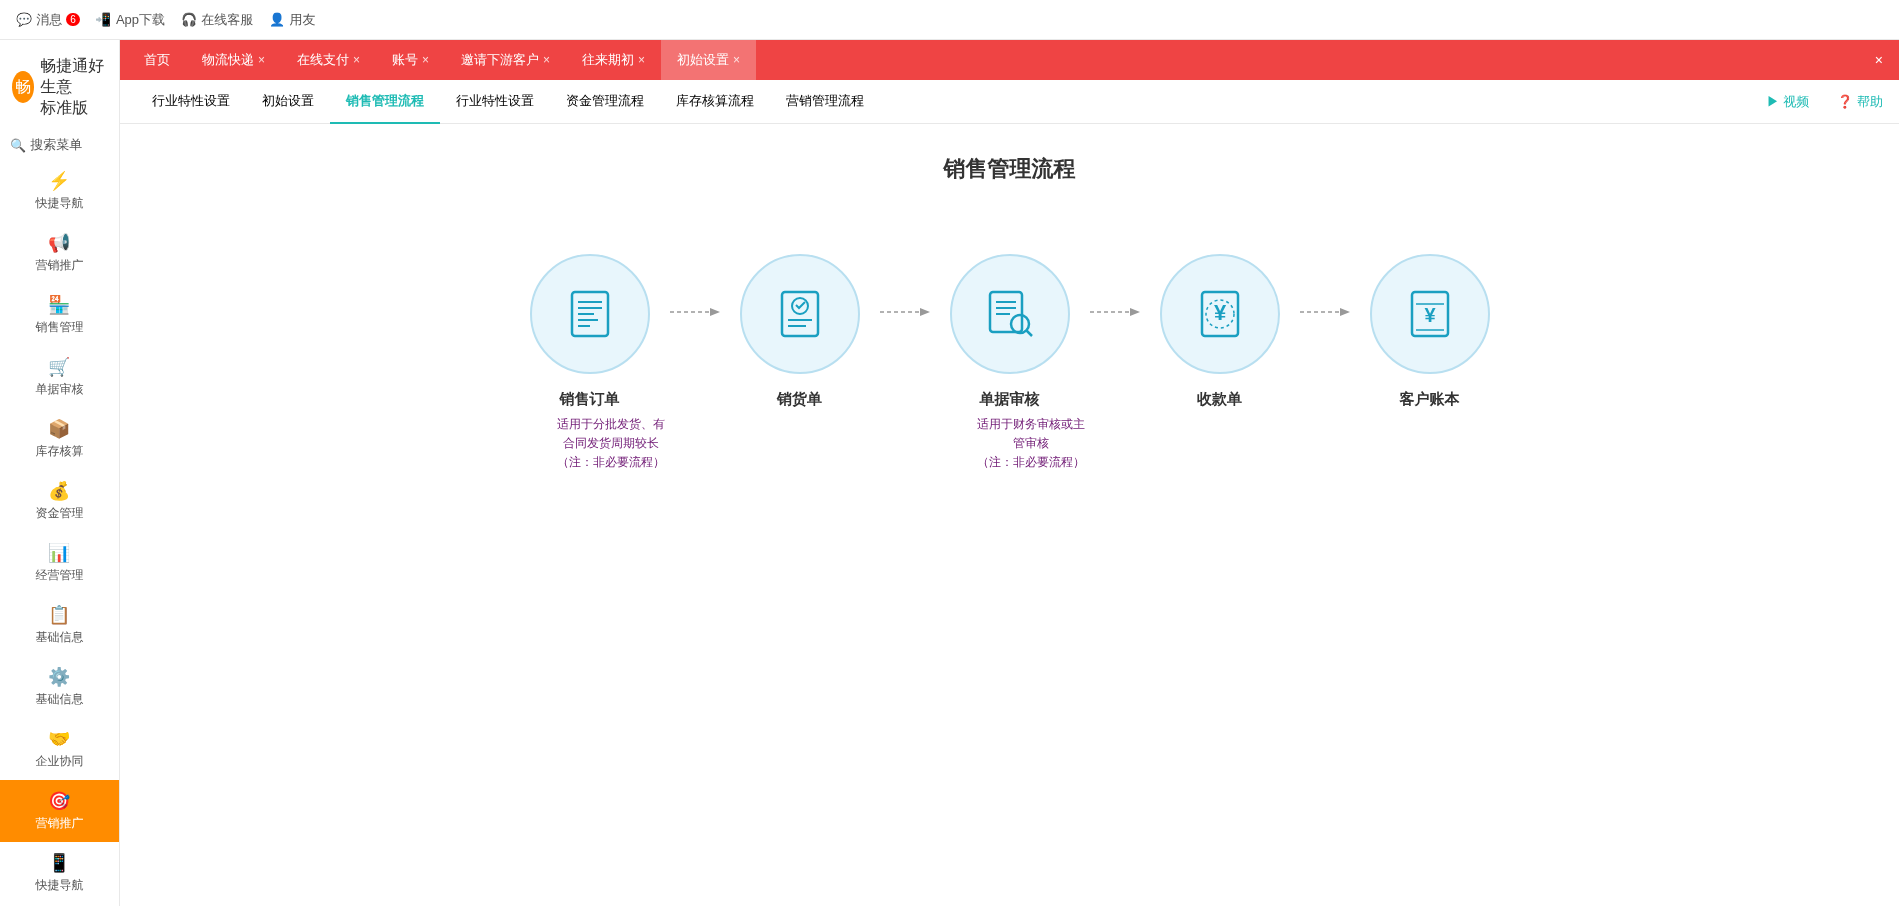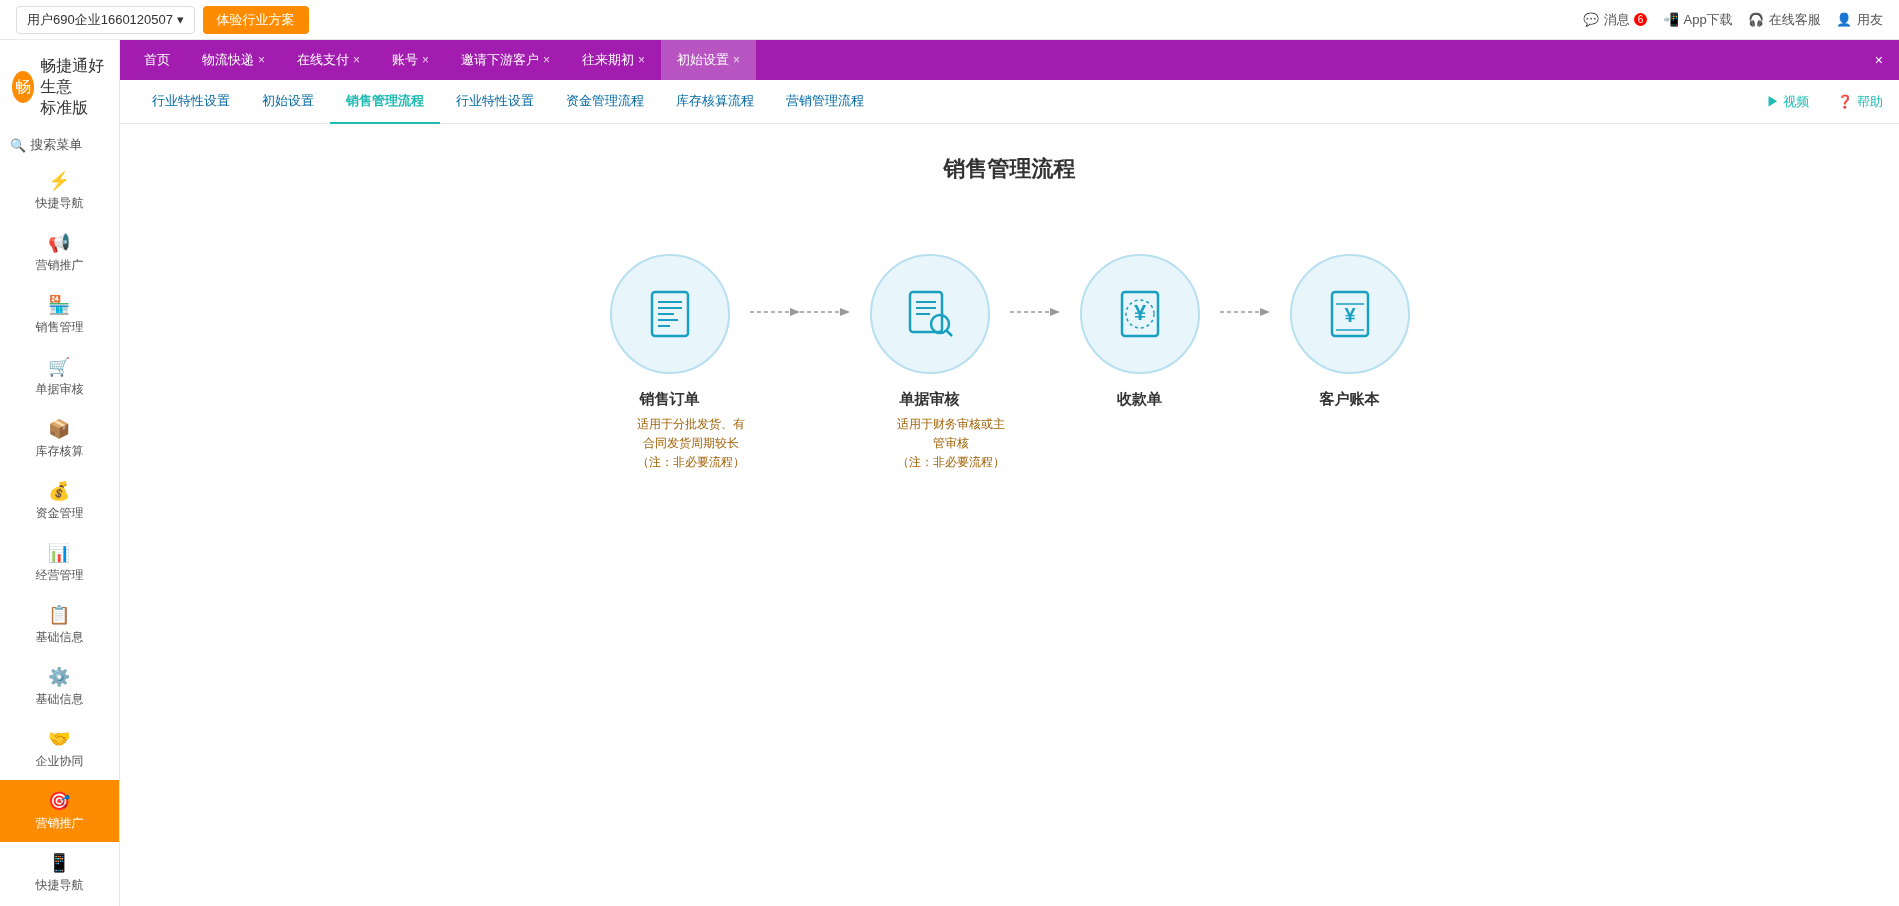--- a/index.html
+++ b/index.html
@@ -59,21 +59,21 @@
       position: relative;
     }
     .sidebar-item.active { background: #ff8c00; color: #fff; border-radius: 0; }
     .sidebar-item .icon { font-size: 18px; margin-bottom: 3px; }
 
     
     .main-area { flex: 1; display: flex; flex-direction: column; overflow: hidden; }
 
     
     .nav-tabs {
-      background: #a21caf;
+      background: #ef4444;
       display: flex; align-items: center;
       height: 40px; padding: 0 8px;
     }
     .nav-tab {
       color: #fff; padding: 0 16px; height: 40px;
       display: flex; align-items: center; gap: 4px;
       cursor: pointer; font-size: 13px; white-space: nowrap;
     }
     .nav-tab.active { background: rgba(255,255,255,0.25); }
     .nav-tab .close-btn { font-size: 12px; opacity: 0.8; }
@@ -82,21 +82,21 @@
     }
 
     
     .sub-tabs {
       background: #fff; border-bottom: 1px solid #e8e8e8;
       display: flex; align-items: center; padding: 0 16px;
       height: 44px;
     }
     .sub-tab {
       padding: 0 16px; height: 44px; display: flex; align-items: center;
-      cursor: pointer; font-size: 13px; color: #0369a1; white-space: nowrap;
+      cursor: pointer; font-size: 13px; color: #000000; white-space: nowrap;
       border-bottom: 2px solid transparent;
     }
     .sub-tab.active { color: #1ebbb4; border-bottom-color: #1ebbb4; font-weight: bold; }
     .sub-tabs-right { margin-left: auto; display: flex; gap: 28px; font-size: 13px; color: #1ebbb4; cursor: pointer; }
 
     
     .content {
       flex: 1; background: #fff; overflow-y: auto;
       padding: 30px 40px;
     }
@@ -119,33 +119,26 @@
       border: 2px solid #b8dff0; background: #e8f6fc;
       display: flex; align-items: center; justify-content: center;
       margin-bottom: 16px;
     }
     .flow-circle svg { width: 56px; height: 56px; }
     .flow-arrow {
       display: flex; align-items: center; padding-top: 48px;
       color: #999; font-size: 20px; letter-spacing: -2px;
     }
     .flow-label { font-size: 15px; font-weight: bold; color: #333; margin-bottom: 6px; }
-    .flow-desc { font-size: 12px; color: #a16207; text-align: center; line-height: 1.6; margin-left: 43px; }
+    .flow-desc { font-size: 12px; color: #701a75; text-align: center; line-height: 1.6; margin-left: 43px; }
   </style>
 </head>
 <body>
 
 <div class="top-bar">
-  <div class="top-bar-left">
-    <div class="user-selector">
-      <span>用户690企业1660120507</span>
-      <span>▾</span>
-    </div>
-    <button class="btn-trial">体验行业方案</button>
-  </div>
   <div class="top-bar-right">
     <span>
       <span>💬</span>
       <span>消息</span>
       <span class="badge">6</span>
     </span>
     <span>
       <span>📲</span>
       <span>App下载</span>
     </span>
@@ -317,20 +310,33 @@
           <div class="flow-desc">适用于分批发货、有合同发货周期较长<br>（注：非必要流程）</div>
         </div>
 
         <div class="flow-arrow">
           <svg width="50" height="20">
               <line x1="0" y1="10" x2="40" y2="10" stroke="#999" stroke-width="1.5" stroke-dasharray="4,3"></line>
               <polygon points="40,6 50,10 40,14" fill="#999"></polygon>
             </svg>
         </div>
 
+        <div class="flow-item">
+          <div class="flow-circle">
+            <svg viewBox="0 0 56 56" fill="none" xmlns="http://www.w3.org/2000/svg">
+              <rect x="10" y="6" width="36" height="44" rx="3" stroke="#1a9fc1" stroke-width="2.5" fill="none"></rect>
+              <circle cx="28" cy="20" r="8" stroke="#1a9fc1" stroke-width="2" fill="none"></circle>
+              <line x1="16" y1="34" x2="40" y2="34" stroke="#1a9fc1" stroke-width="2"></line>
+              <line x1="16" y1="40" x2="34" y2="40" stroke="#1a9fc1" stroke-width="2"></line>
+              <polyline points="24,19 27,22 33,16" stroke="#1a9fc1" stroke-width="2" fill="none"></polyline>
+            </svg>
+          </div>
+          <div class="flow-label">销货单</div>
+          <div class="flow-desc"></div>
+        </div>
 
         <div class="flow-arrow">
           <svg width="50" height="20">
               <line x1="0" y1="10" x2="40" y2="10" stroke="#999" stroke-width="1.5" stroke-dasharray="4,3"></line>
               <polygon points="40,6 50,10 40,14" fill="#999"></polygon>
             </svg>
         </div>
 
         <div class="flow-item">
           <div class="flow-circle">

